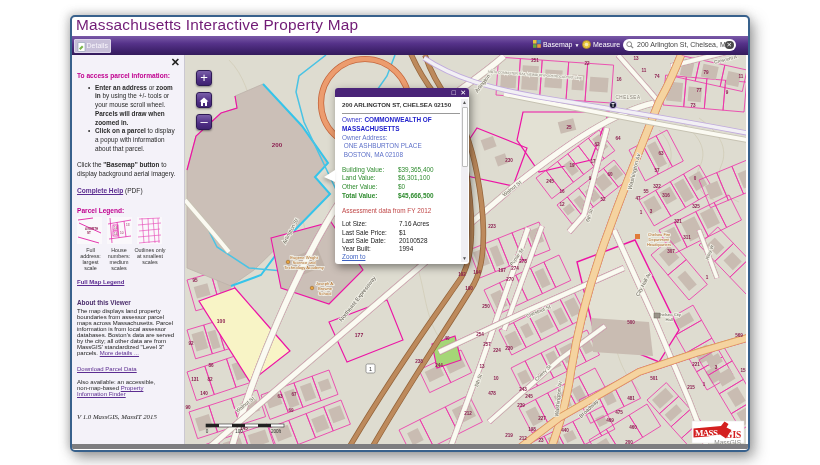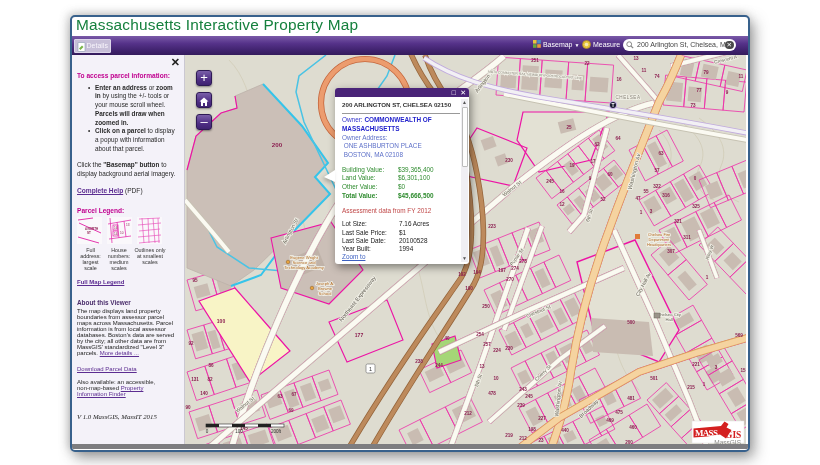--- a/index.html
+++ b/index.html
@@ -1,18 +1,18 @@
 <!DOCTYPE html>
 <html><head><meta charset="utf-8"><style>
 * { margin:0; padding:0; box-sizing:border-box; }
 body { width:820px; height:465px; font-family:"Liberation Sans",sans-serif; background:#fff; overflow:hidden; position:relative; }
 #win { position:absolute; left:70px; top:15px; width:680px; height:437px; background:#fff;
   border:2.5px solid #38618c; border-radius:5px; overflow:hidden;
   box-shadow:4px 6px 14px rgba(60,60,60,.5), -2px -2px 8px rgba(120,120,120,.35); }
-#title { position:absolute; left:4px; top:-1.5px; font-size:15.4px; color:#15803d; letter-spacing:0.2px; }
+#title { position:absolute; left:4px; top:-1.5px; font-size:15.4px; color:#701a75; letter-spacing:0.2px; }
 #toolbar { position:absolute; left:0; top:19px; width:100%; height:18.5px;
   background:linear-gradient(180deg,#7a5aa8 0%,#553289 40%,#432572 70%,#341b5c 100%); }
 #detbtn { position:absolute; left:1.5px; top:2.5px; width:37px; height:14.5px; background:#c7bfd8;
   border:1px solid #ddd6ea; border-radius:1px; color:#f7f4fb; font-size:7px; line-height:12.5px; padding-left:12px; }
 #detbtn svg { position:absolute; left:2.5px; top:2px; }
 .tbtn { position:absolute; top:2px; height:14px; color:#fff; font-size:7px; line-height:14px; }
 #basemap { left:461px; }
 #measure { left:510px; }
 #searchbox { position:absolute; left:551px; top:2.5px; width:113px; height:12.5px; background:#fff;
   border-radius:6px; font-size:7px; color:#444; line-height:12.5px; padding-left:14px; }

